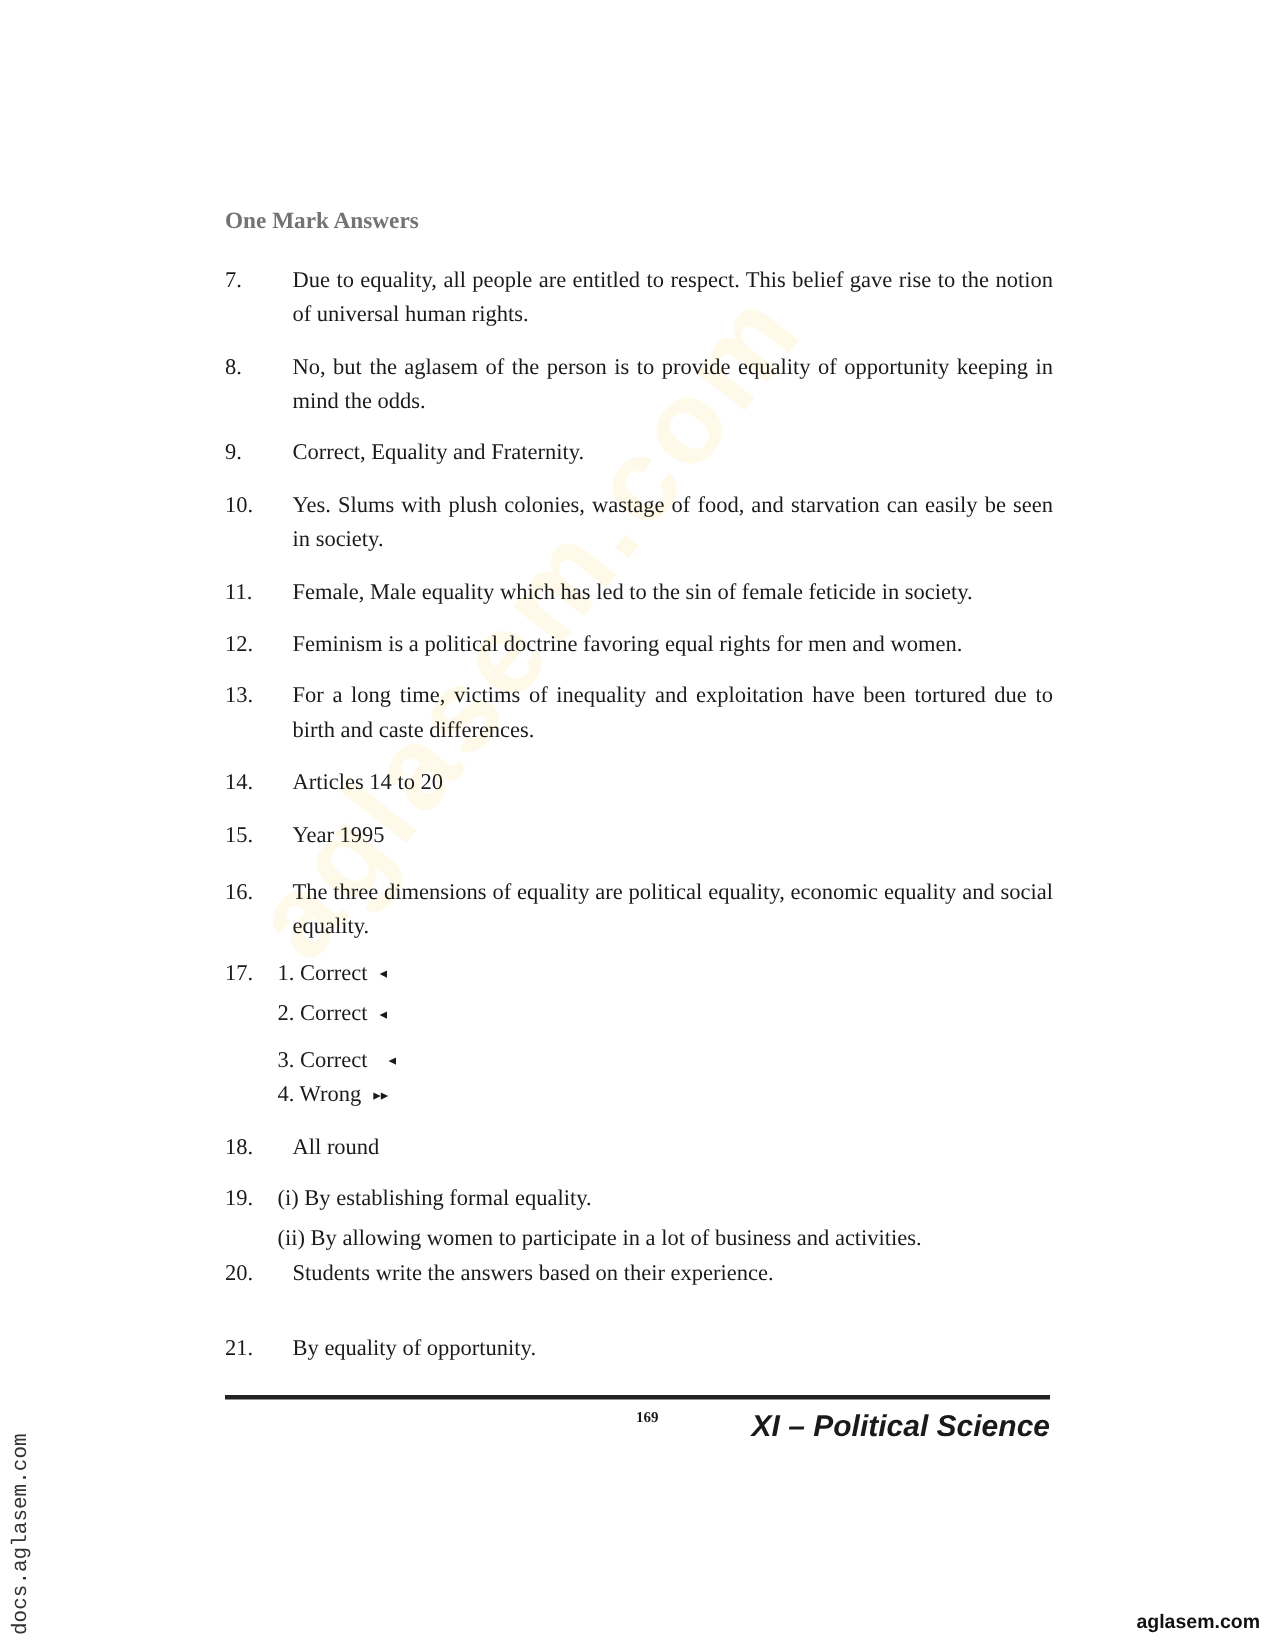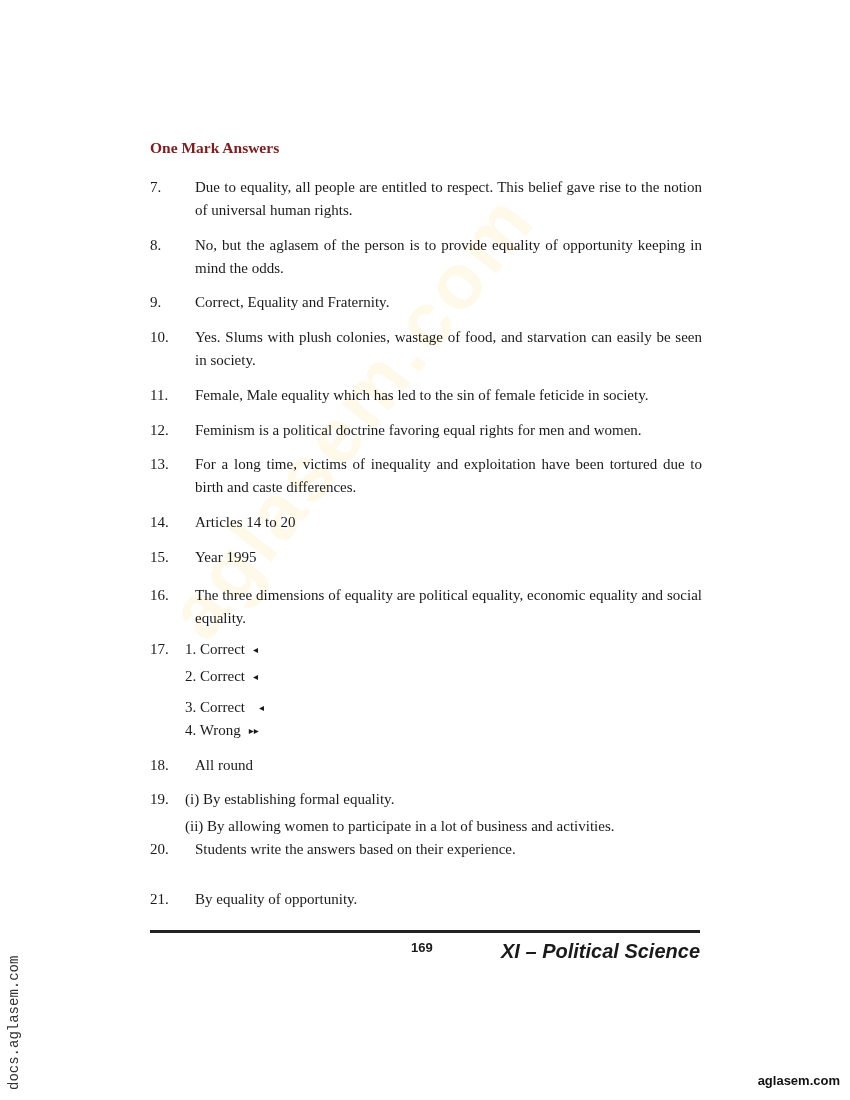--- a/index.html
+++ b/index.html
@@ -9,31 +9,31 @@
   }
   .watermark {
     position:absolute; left:150px; top:600px; width:520px;
     transform: rotate(-52deg); transform-origin: left top;
     font-family: "Liberation Sans", sans-serif; font-weight:bold; font-size:78px;
     color: rgba(250, 205, 80, 0.13); letter-spacing:4px; white-space:nowrap;
     pointer-events:none;
   }
   .heading {
     position:absolute; left:150px; top:139px;
-    font-weight:bold; font-size:15.5px; color:#7f1d1d;
+    font-weight:bold; font-size:15.5px; color:#737373;
   }
   .item { position:absolute; left:150px; width:552px; font-size:15px; line-height:23px; }
   .num { position:absolute; left:0; top:0; width:34px; }
   .txt { margin-left:45px; text-align:justify; }
   .sub { position:absolute; left:185px; font-size:15px; line-height:23px; }
   .sub .arrow { display:inline-block; font-size:10px; margin-left:8px; vertical-align:1px; }
   .rule { position:absolute; left:150px; top:930px; width:550px; height:3px; background:#222; }
   .page-num {
-    position:absolute; left:411px; top:940px; font-family:Liberation Sans, sans-serif;
-    font-weight:bold; font-size:13px;
+    position:absolute; left:424px; top:940px; font-family:Liberation Serif, serif;
+    font-weight:bold; font-size:10px;
   }
   .subject {
     position:absolute; right:150px; top:940px; font-family:"Liberation Sans", sans-serif;
     font-weight:bold; font-style:italic; font-size:20px;
   }
   .side-url {
     position:absolute; left:6px; top:1090px; transform: rotate(-90deg); transform-origin:left top;
     font-family:"Liberation Mono", "DejaVu Sans Mono", monospace; font-size:14px; color:#333;
     white-space:nowrap;
   }

